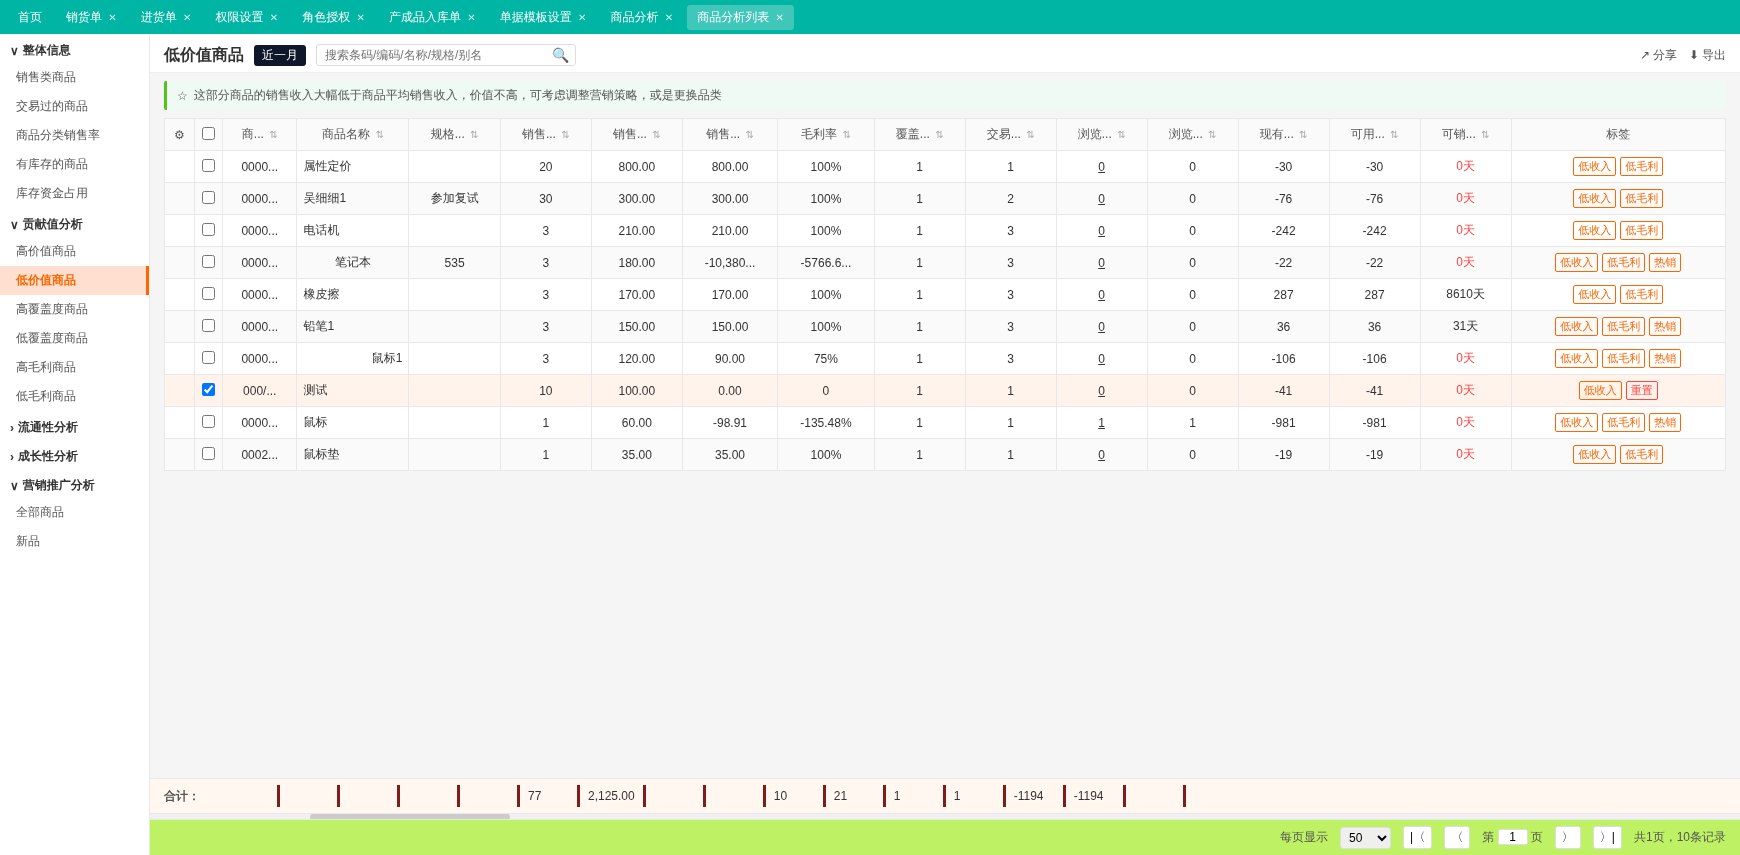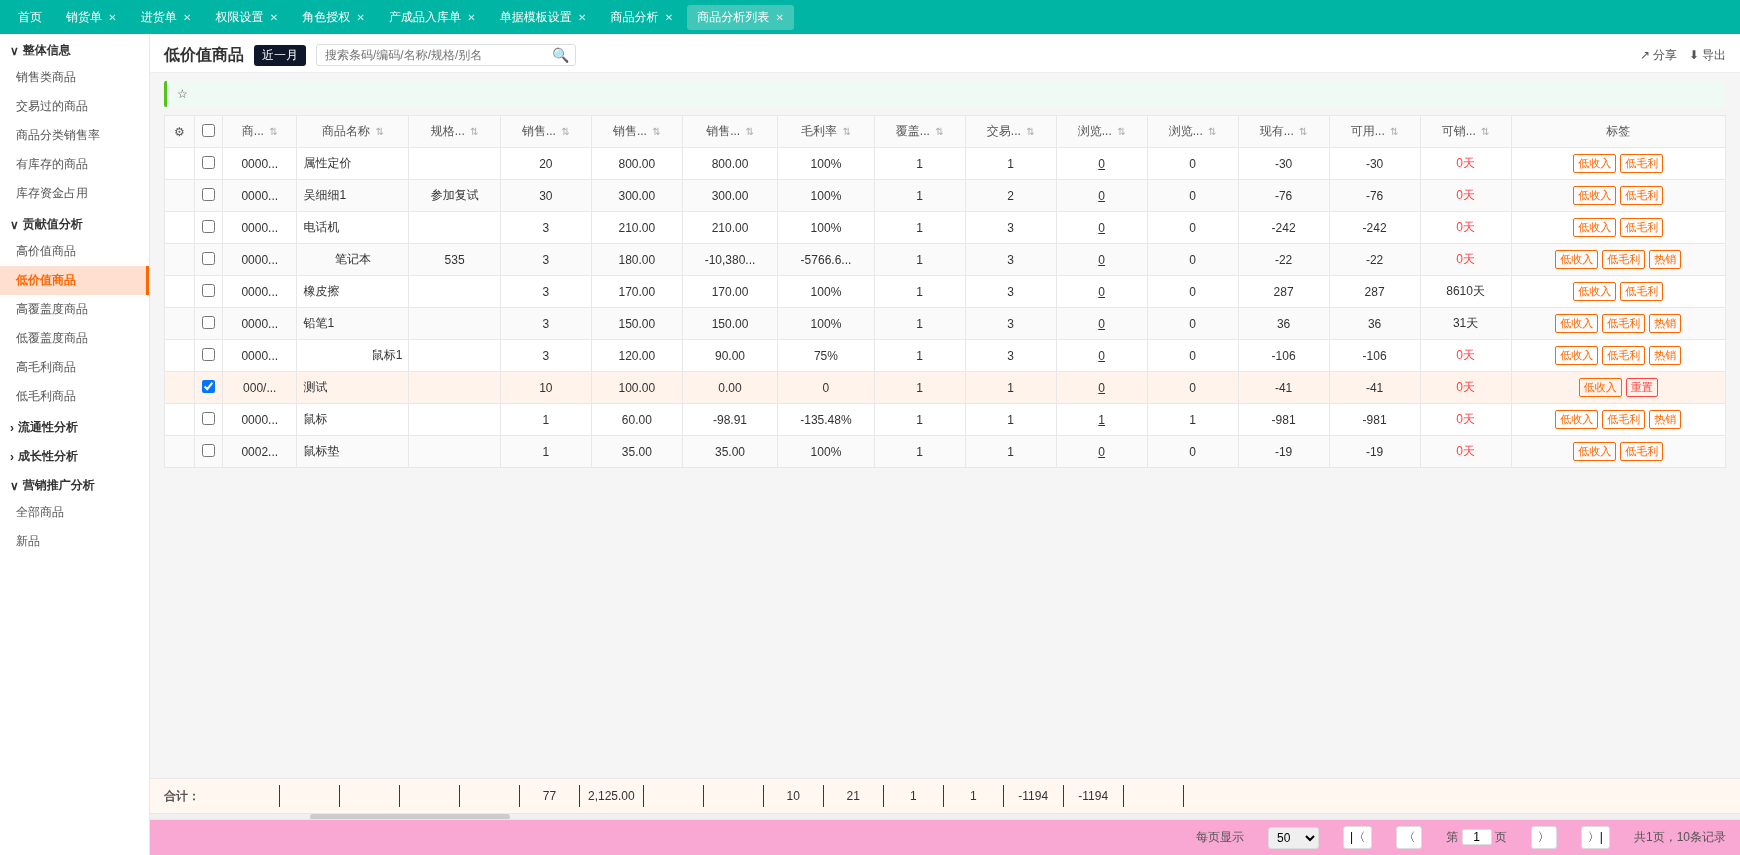--- a/index.html
+++ b/index.html
@@ -204,33 +204,33 @@
     }
     .footer-label { color: #555; font-weight: bold; }
     .footer-cells {
       display: flex;
       gap: 0;
       flex: 1;
     }
     .footer-cell {
       padding: 4px 8px;
       min-width: 60px;
-      text-align: center;
-      border-right: 1px solid #7f1d1d;
+      text-align: left;
+      border-right: 3px solid #7f1d1d;
     }
 
     
     .pagination-bar {
-      background: #f9a8d4;
+      background: #bef264;
       border-top: 1px solid #e8e8e8;
       padding: 6px 14px;
       display: flex;
       align-items: center;
       justify-content: flex-end;
-      gap: 24px;
+      gap: 12px;
       font-size: 12px;
     }
     .page-size-label { color: #555; }
     .page-size-select {
       border: 1px solid #ddd;
       border-radius: 3px;
       padding: 2px 4px;
       font-size: 12px;
     }
     .page-btn {
@@ -324,20 +324,21 @@
         <span class="search-icon-btn">🔍</span>
       </div>
       <div class="header-actions">
         <span class="action-btn">↗ <span>分享</span></span>
         <span class="action-btn">⬇ <span>导出</span></span>
       </div>
     </div>
 
     <div class="notice-bar">
       <span>☆</span>
+      <span>这部分商品的销售收入大幅低于商品平均销售收入，价值不高，可考虑调整营销策略，或是更换品类</span>
     </div>
 
     <div class="table-container">
       <table>
         <thead>
           <tr>
             <th class="settings-col">⚙</th>
             <th class="checkbox-col"><input type="checkbox" style=""></th>
             <th>商... <span class="sort-icon">⇅</span></th>
             <th>商品名称 <span class="sort-icon">⇅</span></th>

